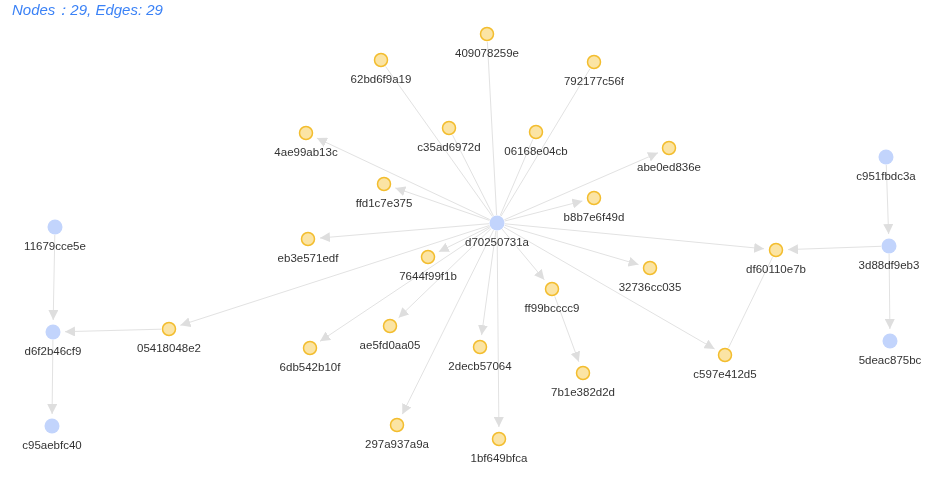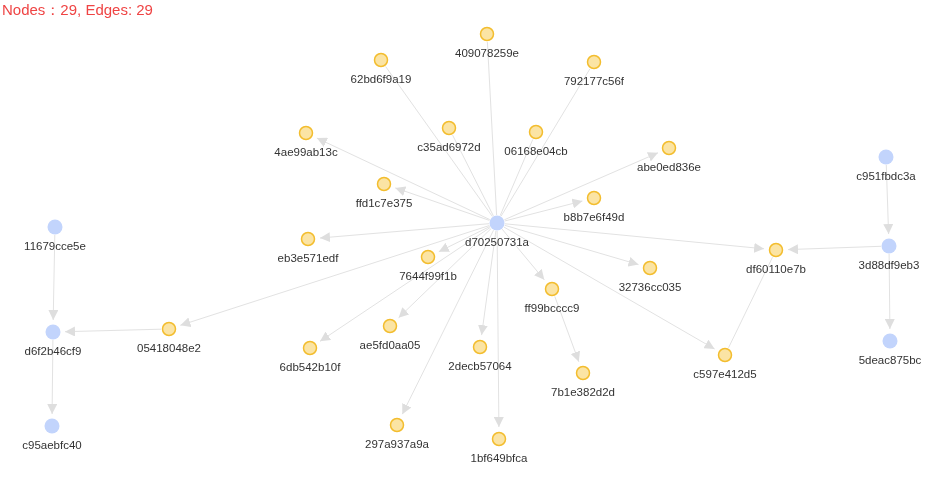--- a/index.html
+++ b/index.html
@@ -1,19 +1,19 @@
 <!DOCTYPE html>
 <html><head>
   <meta charset="utf-8">
   <style>
     html, body { margin: 0; padding: 0; background: #ffffff; }
     body { width: 943px; height: 501px; position: relative; overflow: hidden;
            font-family: "DejaVu Sans", "Liberation Sans", sans-serif; }
-    .stats { position: absolute; left: 2px; top: 1px; font-size: 15px; color: #ef4444;
-             font-family: "Liberation Sans", "DejaVu Sans", sans-serif; white-space: pre; }
+    .stats { position: absolute; left: 12px; top: 1px; font-size: 15px; color: #3b82f6;
+             font-family: "Liberation Sans", "DejaVu Sans", sans-serif; white-space: pre; font-style: italic; }
     svg { position: absolute; left: 0; top: 0; }
     .edge { stroke: #e2e2e2; stroke-width: 1; fill: none; }
     .node-label { font-size: 11.5px; fill: #333333; text-anchor: middle;
                   font-family: "Liberation Sans", "DejaVu Sans", sans-serif; }
   </style>
 </head>
 <body>
 
 <div class="stats"><span>Nodes：</span><span>29</span><span>, Edges: </span><span>29</span></div>
 

